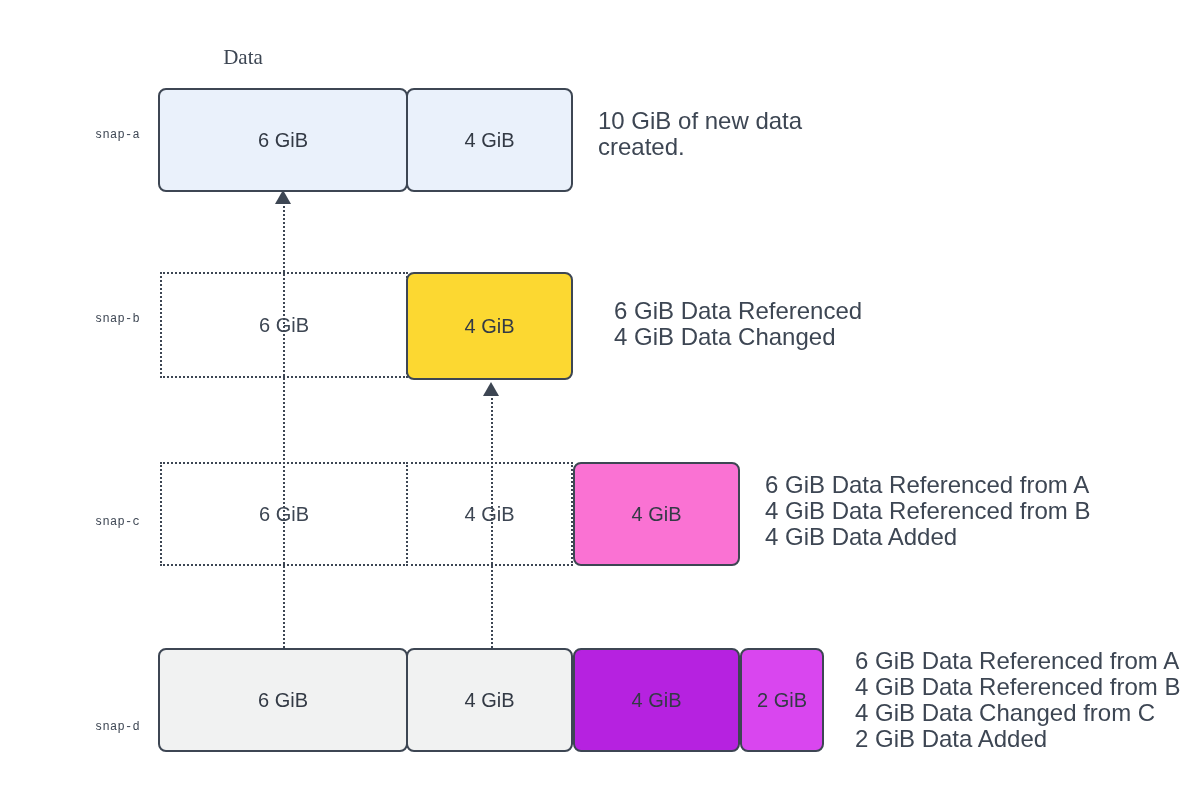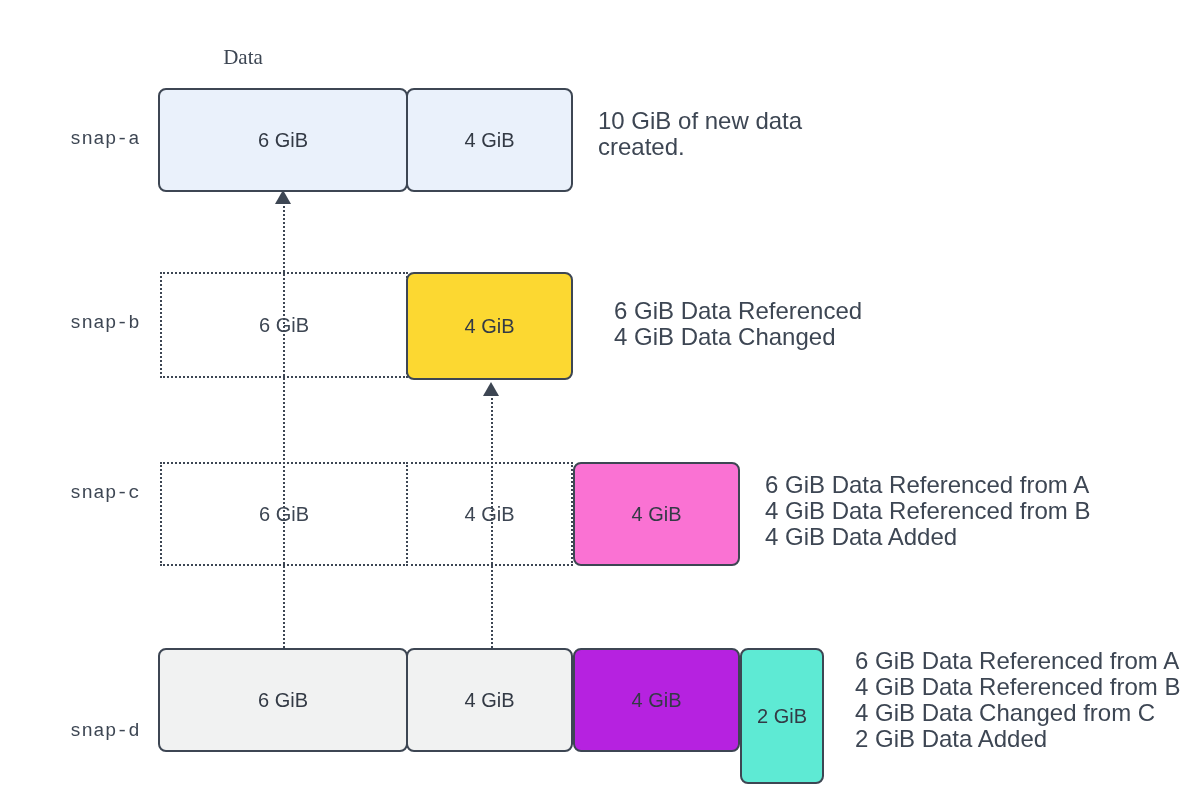--- a/index.html
+++ b/index.html
@@ -28,21 +28,21 @@
   .col-title {
     font-size: 21px;
     color: #3d4653;
     text-align: center;
     white-space: nowrap;
   }
 
   
   .row-label {
     font-family: "Liberation Mono", "DejaVu Sans Mono", monospace;
-    font-size: 19px;
+    font-size: 12px;
     color: #3d4653;
     text-align: right;
     white-space: nowrap;
     letter-spacing: 0.3px;
   }
 
   
   .block {
     border: 2.5px solid #3d4653;
     border-radius: 8px;
@@ -120,21 +120,21 @@
     <span>6 GiB</span>
   </div>
 
   <div class="abs block" style="left:406px; top:272px; width:167px; height:108px; background:#fcd831;">
     <span>4 GiB</span>
   </div>
 
   <div class="abs note" style="left:614px; top:298px; width:340px;">6 GiB Data Referenced
 4 GiB Data Changed</div>
 
-  <div class="abs row-label" style="left:20px; top:482px; width:120px;">snap-c</div>
+  <div class="abs row-label" style="left:20px; top:515px; width:120px;">snap-c</div>
 
   <div class="abs ghost" style="left:160px; top:462px; width:248px; height:104px;">
     <span>6 GiB</span>
   </div>
 
   <div class="abs ghost" style="left:406px; top:462px; width:167px; height:104px;">
     <span>4 GiB</span>
   </div>
 
   <div class="abs block" style="left:573px; top:462px; width:167px; height:104px; background:#fa72d3;">
@@ -152,21 +152,21 @@
   </div>
 
   <div class="abs block" style="left:406px; top:648px; width:167px; height:104px; background:#f1f2f2;">
     <span>4 GiB</span>
   </div>
 
   <div class="abs block" style="left:573px; top:648px; width:167px; height:104px; background:#b622e0;">
     <span>4 GiB</span>
   </div>
 
-  <div class="abs block" style="left:740px; top:648px; width:84px; height:136px; background:#5eead4;">
+  <div class="abs block" style="left:740px; top:648px; width:84px; height:104px; background:#d946ef;">
     <span>2 GiB</span>
   </div>
 
   <div class="abs note" style="left:855px; top:648px; width:360px;">6 GiB Data Referenced from A
 4 GiB Data Referenced from B
 4 GiB Data Changed from C
 2 GiB Data Added</div>
 
 </div>
 

